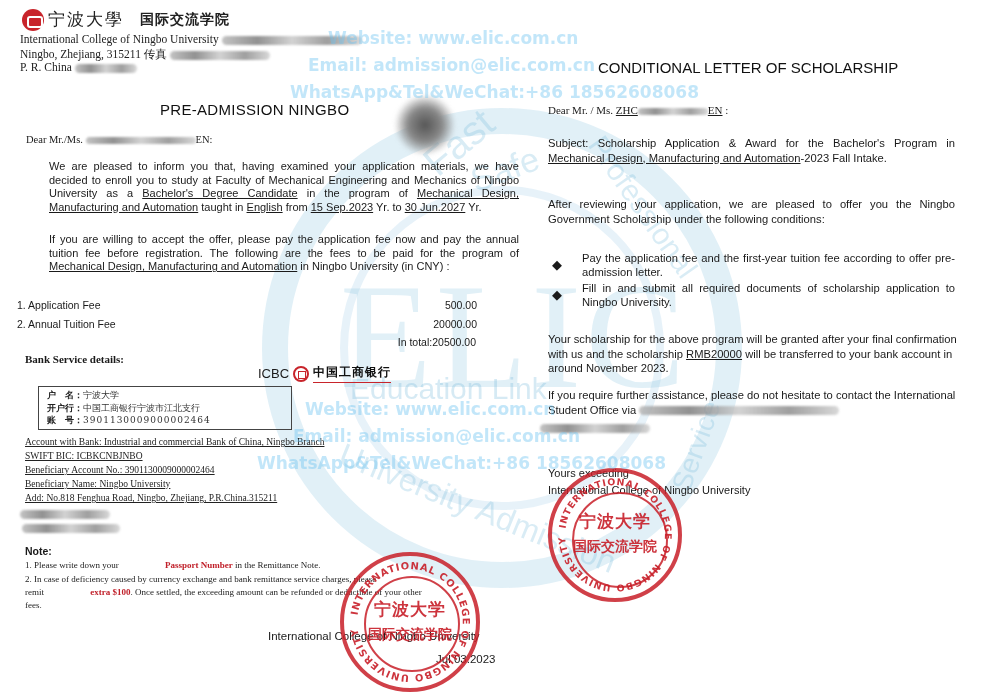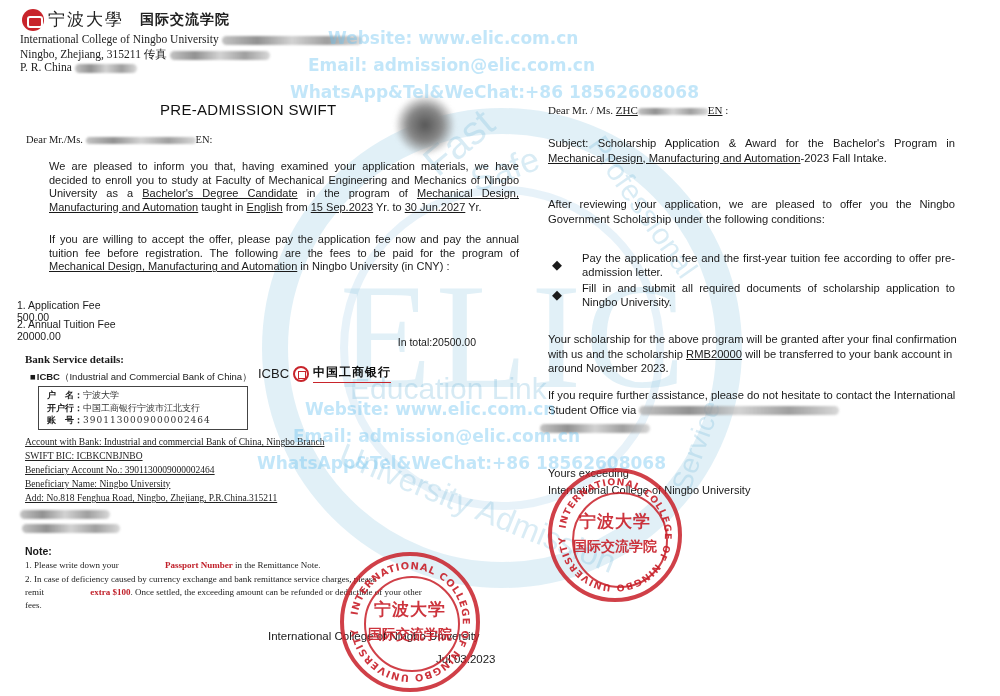--- a/index.html
+++ b/index.html
@@ -30,31 +30,31 @@
   .logo-college { font-family: "DejaVu Serif", serif; font-size: 14px; margin-left: 16px; color: #222; font-weight: bold; letter-spacing: 1px; }
   .addr { position: absolute; left: 20px; font-family: "Liberation Serif", serif; font-size: 11.5px; color: #222; }
   .blur { display: inline-block; height: 9px; background: linear-gradient(90deg,#b5b5b5,#777,#c8c8c8,#888,#cfcfcf); border-radius: 5px; filter: blur(1.2px); vertical-align: middle; opacity: .8; }
   .doc-title { position: absolute; left: 160px; top: 101px; font-size: 15px; letter-spacing: .3px; color: #111; }
   .stamp-blot { position: absolute; left: 394px; top: 96px; width: 62px; height: 58px; background: radial-gradient(circle,#555 0,#888 40%,rgba(200,200,200,0) 72%);
                 filter: blur(2px); transform: rotate(-20deg); z-index: 2; }
   .para { position: absolute; left: 17px; width: 470px; font-size: 11px; line-height: 13.6px; text-align: justify; color: #1a1a1a; margin-left: 32px; }
   .dear-left { position: absolute; left: 26px; top: 134px; font-family: "Liberation Serif", serif; font-size: 10.5px; }
   u { text-decoration: underline; text-align: center; }
 
-  .fee-row { position: absolute; left: 17px; width: 460px; font-size: 10.5px; display: flex; justify-content: space-between; flex-direction: column; }
+  .fee-row { position: absolute; left: 17px; width: 460px; font-size: 10.5px; display: flex; justify-content: space-between; }
   .fee-total { position: absolute; right: 24px; top: 336px; font-size: 10.5px; }
 
   .bank-h { position: absolute; left: 25px; top: 353px; font-family: "Liberation Serif", serif; font-weight: bold; font-size: 11px; }
   .bank-icbc { position: absolute; left: 30px; top: 371px; font-size: 9.5px; }
   .bank-icbc b::before { content: "■"; margin-right: 1px; }
   .icbc-logo { position: absolute; left: 258px; top: 364px; display: flex; align-items: center; font-size: 13px; }
   .icbc-badge { width: 16px; height: 16px; border-radius: 50%; border: 2px solid #c8242b; margin: 0 4px; position: relative; }
   .icbc-badge::after { content: ""; position: absolute; left: 3px; top: 3px; width: 6px; height: 6px; border: 1.5px solid #c8242b; }
   .icbc-cn { font-weight: bold; letter-spacing: 1px; color: #111; border-bottom: 1px solid #c8242b; padding-bottom: 1px; font-size: 12px; }
-  .bank-box { position: absolute; left: 38px; top: 386px; width: 210px; height: 44px; border: 1px solid #444;
+  .bank-box { position: absolute; left: 38px; top: 386px; width: 254px; height: 44px; border: 1px solid #444;
               font-family: "DejaVu Serif", serif; font-size: 9px; line-height: 12.5px; padding: 2px 0 0 8px; color: #333; }
   .bank-box span.k { font-weight: bold; color: #222; }
   .bank-line { position: absolute; left: 25px; font-family: "Liberation Serif", serif; font-size: 9.5px; color: #222; text-decoration: underline; }
 
   .note-h { position: absolute; left: 25px; top: 545px; font-family: Liberation Sans, sans-serif; font-weight: bold; font-size: 10.5px; }
   .note { position: absolute; left: 25px; font-family: "Liberation Serif", serif; font-size: 9px; color: #222; }
   .red { color: #c0202a; font-weight: bold; margin-left: 44px; }
   .sign-left { position: absolute; left: 268px; top: 630px; font-size: 11.5px; }
   .date-left { position: absolute; left: 436px; top: 653px; font-size: 11.5px; }
 
@@ -106,21 +106,21 @@
   <div class="left">
     <div class="logo-row">
       <span class="logo-mark"></span>
       <span class="logo-cn">宁波大學</span>
       <span class="logo-college">国际交流学院</span>
     </div>
     <div class="addr" style="top:33px;"><span>International College of Ningbo University</span> <span class="blur" style="width:140px"></span></div>
     <div class="addr" style="top:47px;"><span>Ningbo, Zhejiang, 315211 传真</span> <span class="blur" style="width:100px"></span></div>
     <div class="addr" style="top:61px;"><span>P. R. China</span> <span class="blur" style="width:62px"></span></div>
 
-    <div class="doc-title">PRE-ADMISSION SWIFT</div>
+    <div class="doc-title">PRE-ADMISSION NINGBO</div>
     <div class="stamp-blot"></div>
 
     <div class="dear-left">
       <span>Dear Mr./Ms.</span> <span class="blur" style="width:110px;height:7px"></span><span>EN:</span>
     </div>
 
     <div class="para" style="top:160px;">
       <span>We are pleased to inform you that, having examined your application materials, we have decided to enroll you to study at Faculty of Mechanical Engineering and Mechanics of Ningbo University as a </span><u>Bachelor's Degree Candidate</u><span> in the program of </span><u>Mechanical Design, Manufacturing and Automation</u><span> taught in </span><u>English</u><span> from </span><u>15 Sep.2023</u><span> Yr. to </span><u>30 Jun.2027</u><span> Yr.</span>
     </div>
 
@@ -132,21 +132,20 @@
       <span>1. Application Fee</span>
         <span>500.00</span>
     </div>
     <div class="fee-row" style="top:318px;">
       <span>2. Annual Tuition Fee</span>
         <span>20000.00</span>
     </div>
     <div class="fee-total">In total:20500.00</div>
 
     <div class="bank-h">Bank Service details:</div>
-    <div class="bank-icbc"><b>ICBC</b><span>（Industrial and Commercial Bank of China）</span></div>
     <div class="icbc-logo">
       <span>ICBC</span>
       <span class="icbc-badge"></span>
       <span class="icbc-cn">中国工商银行</span>
     </div>
     <div class="bank-box">
       <div><span class="k">户　名：</span><span>宁波大学</span></div>
       <div><span class="k">开户行：</span><span>中国工商银行宁波市江北支行</span></div>
       <div><span class="k">账　号：</span><span style="letter-spacing:1px">3901130009000002464</span></div>
     </div>
@@ -179,20 +178,21 @@
         </defs>
       <text font-family="DejaVu Sans, sans-serif" font-size="10.5" font-weight="bold" fill="rgba(200,30,40,0.9)" letter-spacing="1">
         <textPath href="#sp1" startOffset="2%">INTERNATIONAL COLLEGE OF NINGBO UNIVERSITY</textPath>
       </text>
     </svg>
     <div class="seal-cn1">宁波大学</div>
     <div class="seal-cn2">国际交流学院</div>
   </div>
 
   <div class="right">
+    <div class="r-title">CONDITIONAL LETTER OF SCHOLARSHIP</div>
     <div class="r-dear">
       <span>Dear Mr. / Ms.</span> <u><span>ZHC</span><span class="blur" style="width:70px;height:7px"></span><span>EN</span></u> <span>:</span>
     </div>
     <div class="r-para" style="top:136px;">
       <span>Subject: Scholarship Application &amp; Award for the Bachelor's Program in </span><u>Mechanical Design, Manufacturing and Automation</u><span>-2023 Fall Intake.</span>
     </div>
     <div class="r-para" style="top:197px;">After reviewing your application, we are pleased to offer you the Ningbo Government Scholarship under the following conditions:</div>
 
     <span class="bullet" style="top:257px;">◆</span>
     <div class="r-bul-text" style="top:252px;">Pay the application fee and the first-year tuition fee according to offer pre-admission letter.</div>

